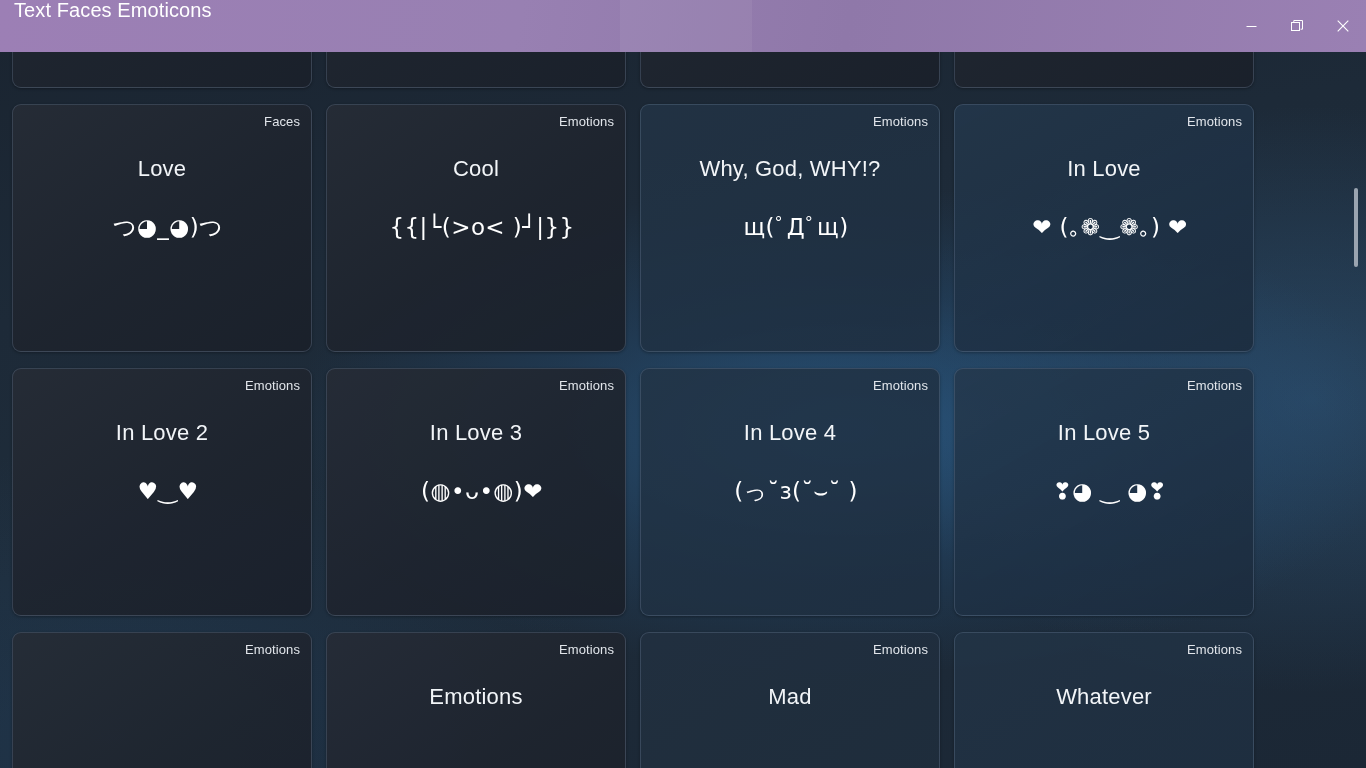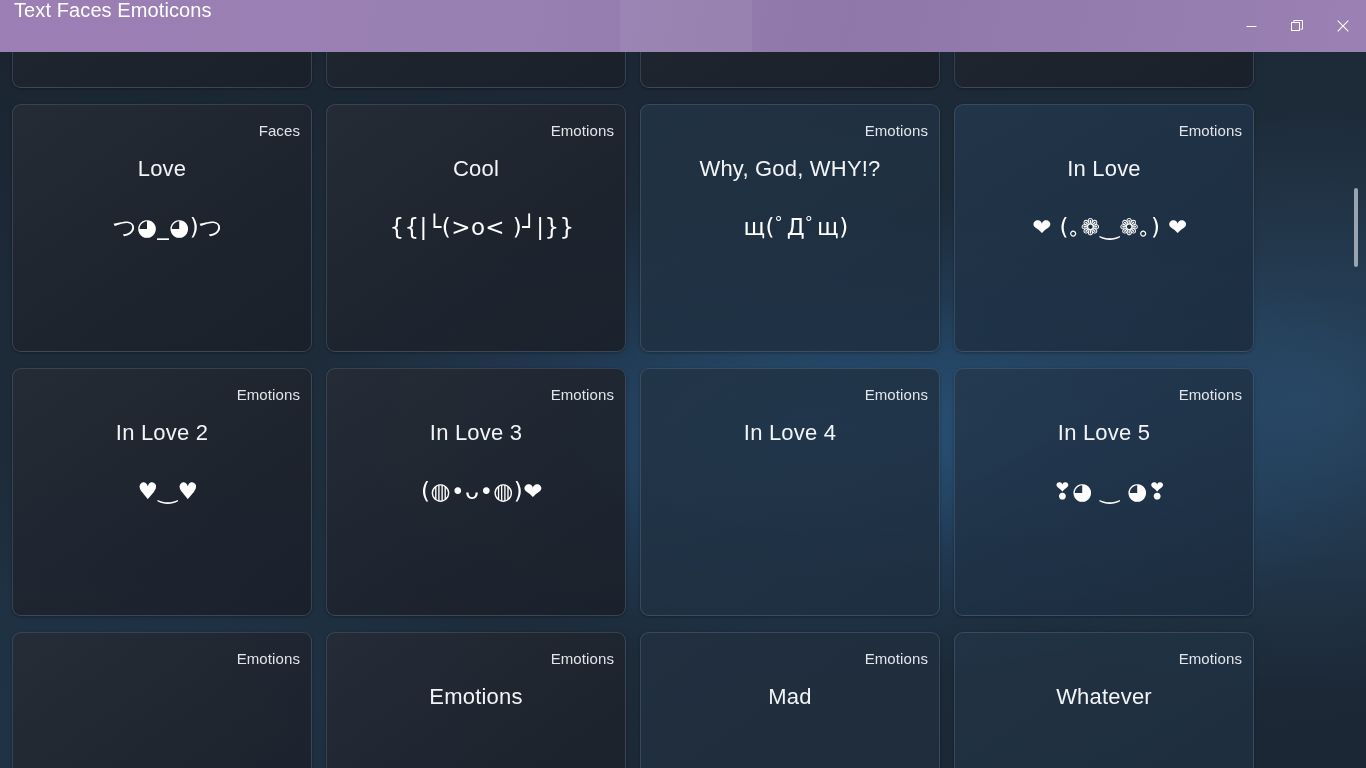--- a/index.html
+++ b/index.html
@@ -69,23 +69,22 @@
     box-shadow:0 1px 3px rgba(0,0,0,.30);
     overflow:hidden;
   }
   
   .card.tint-1{ background:linear-gradient(145deg,rgba(34,48,64,.88) 0%,rgba(30,44,60,.88) 100%); }
   .card.tint-2{ background:linear-gradient(145deg,rgba(34,52,70,.86) 0%,rgba(30,46,64,.86) 100%); }
   .card.tint-3{ background:linear-gradient(150deg,rgba(36,56,76,.84) 0%,rgba(30,48,68,.86) 60%,rgba(28,44,62,.88) 100%); }
 
   .card-tag{
     position:absolute; top:10px; right:11px;
-    font-size:15px; color:#e9edf2; opacity:.96; letter-spacing:.1px;
+    font-size:13px; color:#e9edf2; opacity:.96; letter-spacing:.1px;
     line-height:1;
-    margin-top:8px;
   }
   .card-title{
     position:absolute; top:52px; left:0; right:0;
     text-align:center; font-size:22px; font-weight:400; color:#f2f5f8;
     line-height:1.1; letter-spacing:.2px;
   }
   .card-face{
     position:absolute; top:108px; left:12px; right:0;
     text-align:center; font-size:23px; color:#ffffff;
     line-height:1.25; letter-spacing:.4px;
@@ -170,20 +169,21 @@
           <div class="card-face">♥‿♥</div>
         </div>
         <div class="card">
           <div class="card-tag">Emotions</div>
           <div class="card-title">In Love 3</div>
           <div class="card-face">(◍•ᴗ•◍)❤</div>
         </div>
         <div class="card tint-2">
           <div class="card-tag">Emotions</div>
           <div class="card-title">In Love 4</div>
+          <div class="card-face">(っ˘з(˘⌣˘ )</div>
         </div>
         <div class="card tint-3">
           <div class="card-tag">Emotions</div>
           <div class="card-title">In Love 5</div>
           <div class="card-face">❣◕ ‿ ◕❣</div>
         </div>
         <div class="card">
           <div class="card-tag">Emotions</div>
         </div>
         <div class="card">

